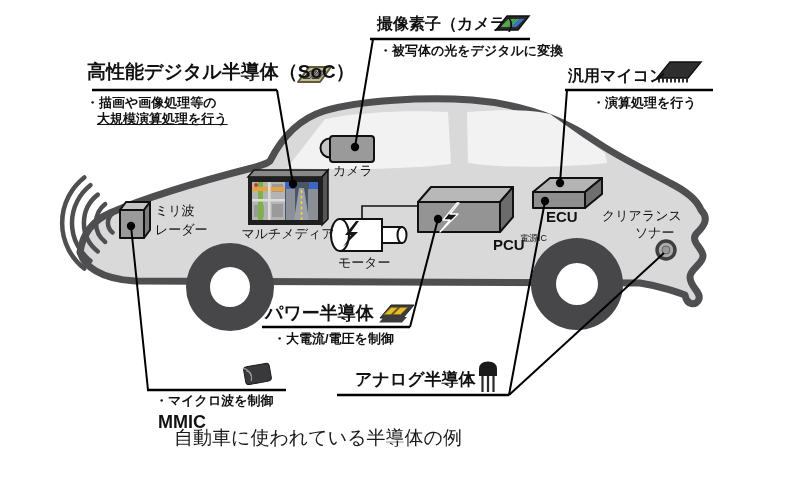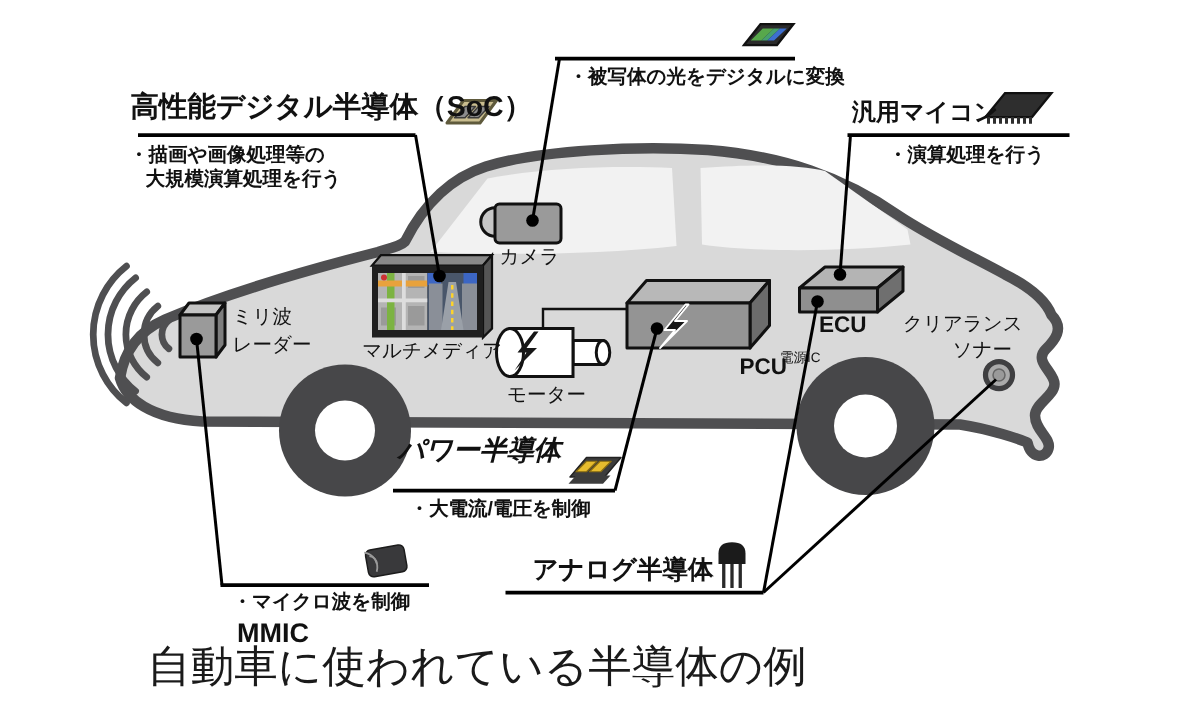--- a/index.html
+++ b/index.html
@@ -8,21 +8,21 @@
     font-family:"Liberation Sans","DejaVu Sans",sans-serif;overflow:hidden;color:#111;
   }
   .stage svg{position:absolute;left:0;top:0;}
   .t{position:absolute;white-space:pre;line-height:1.18;color:#111;}
   .title{font-weight:700;letter-spacing:0px;}
   .note{font-size:13px;font-weight:600;}
   .dev{font-size:13px;font-weight:500;}
   .latin{font-weight:700;margin-top:46px;}
   .caption{
     position:absolute;left:0;top:425px;width:636px;text-align:center;
-    font-family:Liberation Sans, sans-serif;font-size:29px;color:#1a1a1a;
+    font-family:Liberation Sans, sans-serif;font-size:19px;color:#1a1a1a;
   }
 </style>
 </head>
 <body>
 
 <div class="stage">
 
   <svg width="800" height="483" viewBox="0 0 800 483">
 
     <g>
@@ -196,28 +196,29 @@
     <g>
       <path d="M479,376 L479,369 Q479,361.5 488,361.5 Q497,361.5 497,369 L497,376 Z" fill="#1b1b1b"></path>
       <line x1="482.5" y1="376" x2="482.5" y2="392" stroke="#2a2a2a" stroke-width="2.2"></line>
       <line x1="488" y1="376" x2="488" y2="392" stroke="#2a2a2a" stroke-width="2.2"></line>
       <line x1="493.5" y1="376" x2="493.5" y2="392" stroke="#2a2a2a" stroke-width="2.2"></line>
     </g>
   </svg>
 
   <div class="t title" style="left:63px;top:61px;font-size:19px;margin-left:24px;">高性能デジタル半導体（SoC）</div>
   <div class="t note" style="left:86px;top:95px;">・描画や画像処理等の</div>
-  <div class="t note" style="left:97px;top:111px;">大規模演算処理を行う</div>
-
+  <div class="t note" style="left:97px;top:111px;text-decoration:underline;">大規模演算処理を行う</div>
+
+  <div class="t title" style="left:377px;top:15px;font-size:16px;">撮像素子（カメラ）</div>
   <div class="t note" style="left:379px;top:43px;">・被写体の光をデジタルに変換</div>
 
   <div class="t title" style="left:568px;top:67px;font-size:16px;">汎用マイコン</div>
   <div class="t note" style="left:592px;top:95px;">・演算処理を行う</div>
 
-  <div class="t title" style="left:265px;top:290px;font-size:18px;font-style:italic;">パワー半導体</div>
+  <div class="t title" style="left:265px;top:303px;font-size:18px;">パワー半導体</div>
   <div class="t note" style="left:273px;top:331px;">・大電流/電圧を制御</div>
 
   <div class="t title latin" style="left:158px;top:366px;font-size:18px;">MMIC</div>
   <div class="t note" style="left:155px;top:393px;">・マイクロ波を制御</div>
 
   <div class="t title" style="left:355px;top:370px;font-size:17px;">アナログ半導体</div>
 
   <div class="t dev" style="left:155px;top:203px;">ミリ波</div>
   <div class="t dev" style="left:155px;top:222px;">レーダー</div>
 

